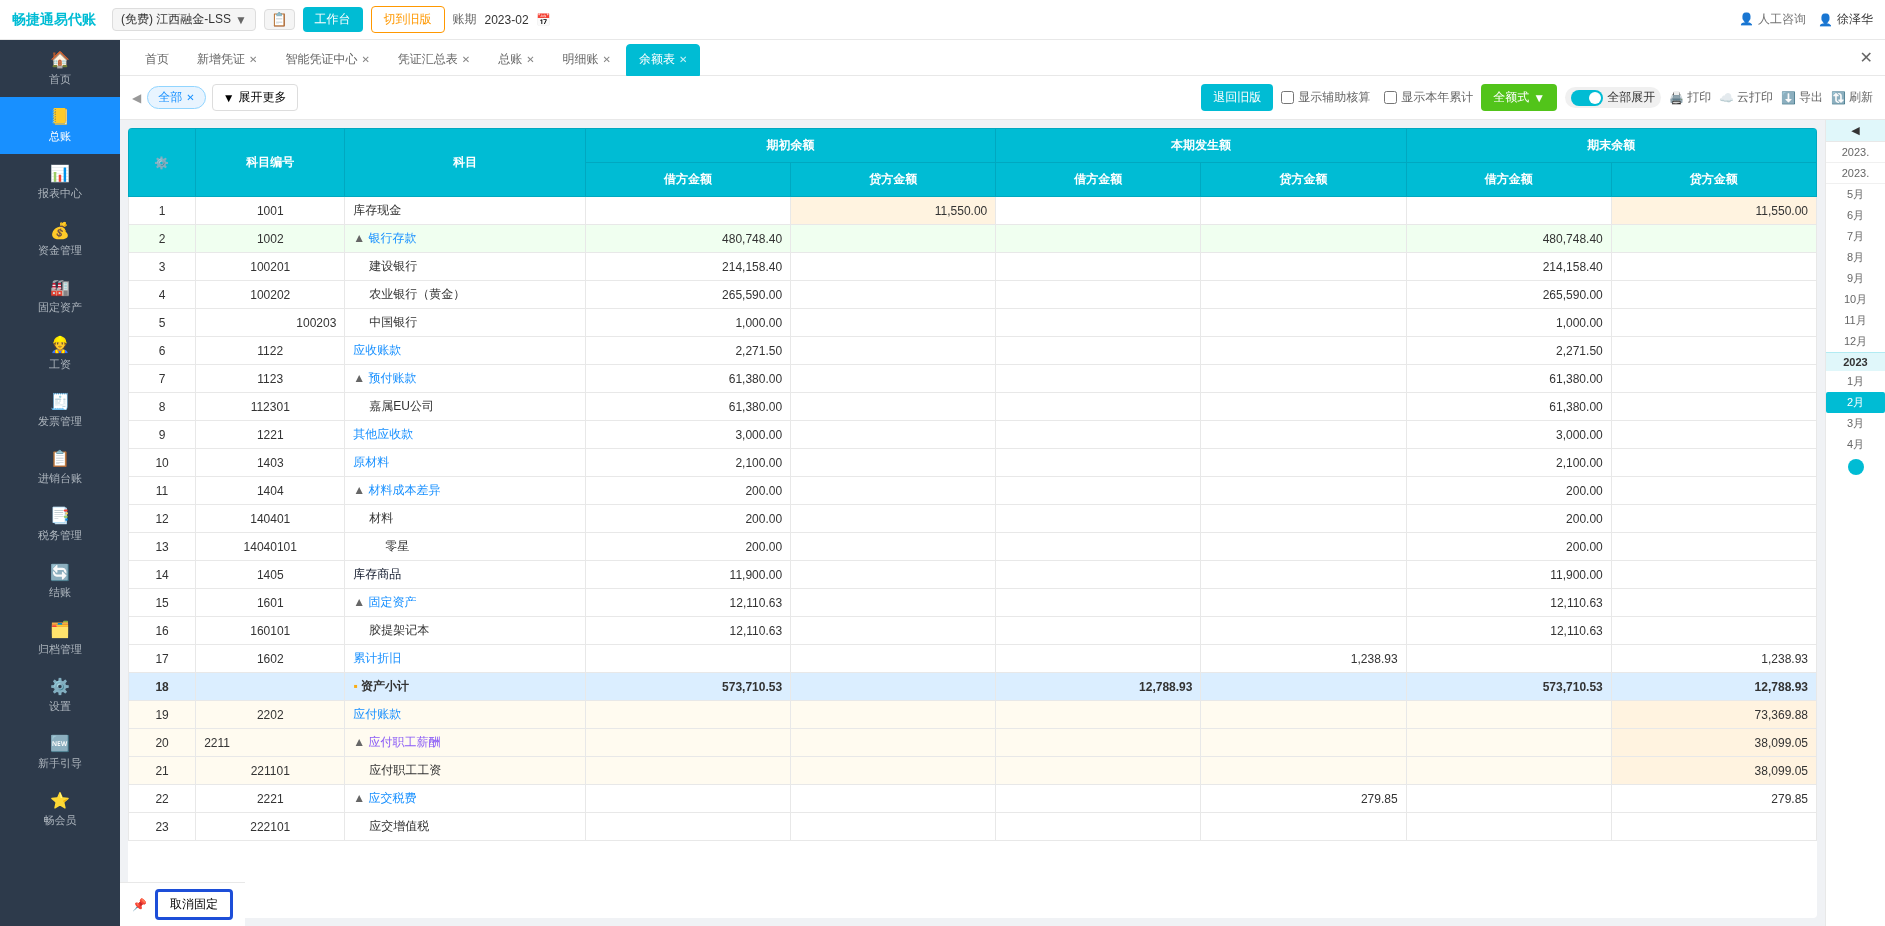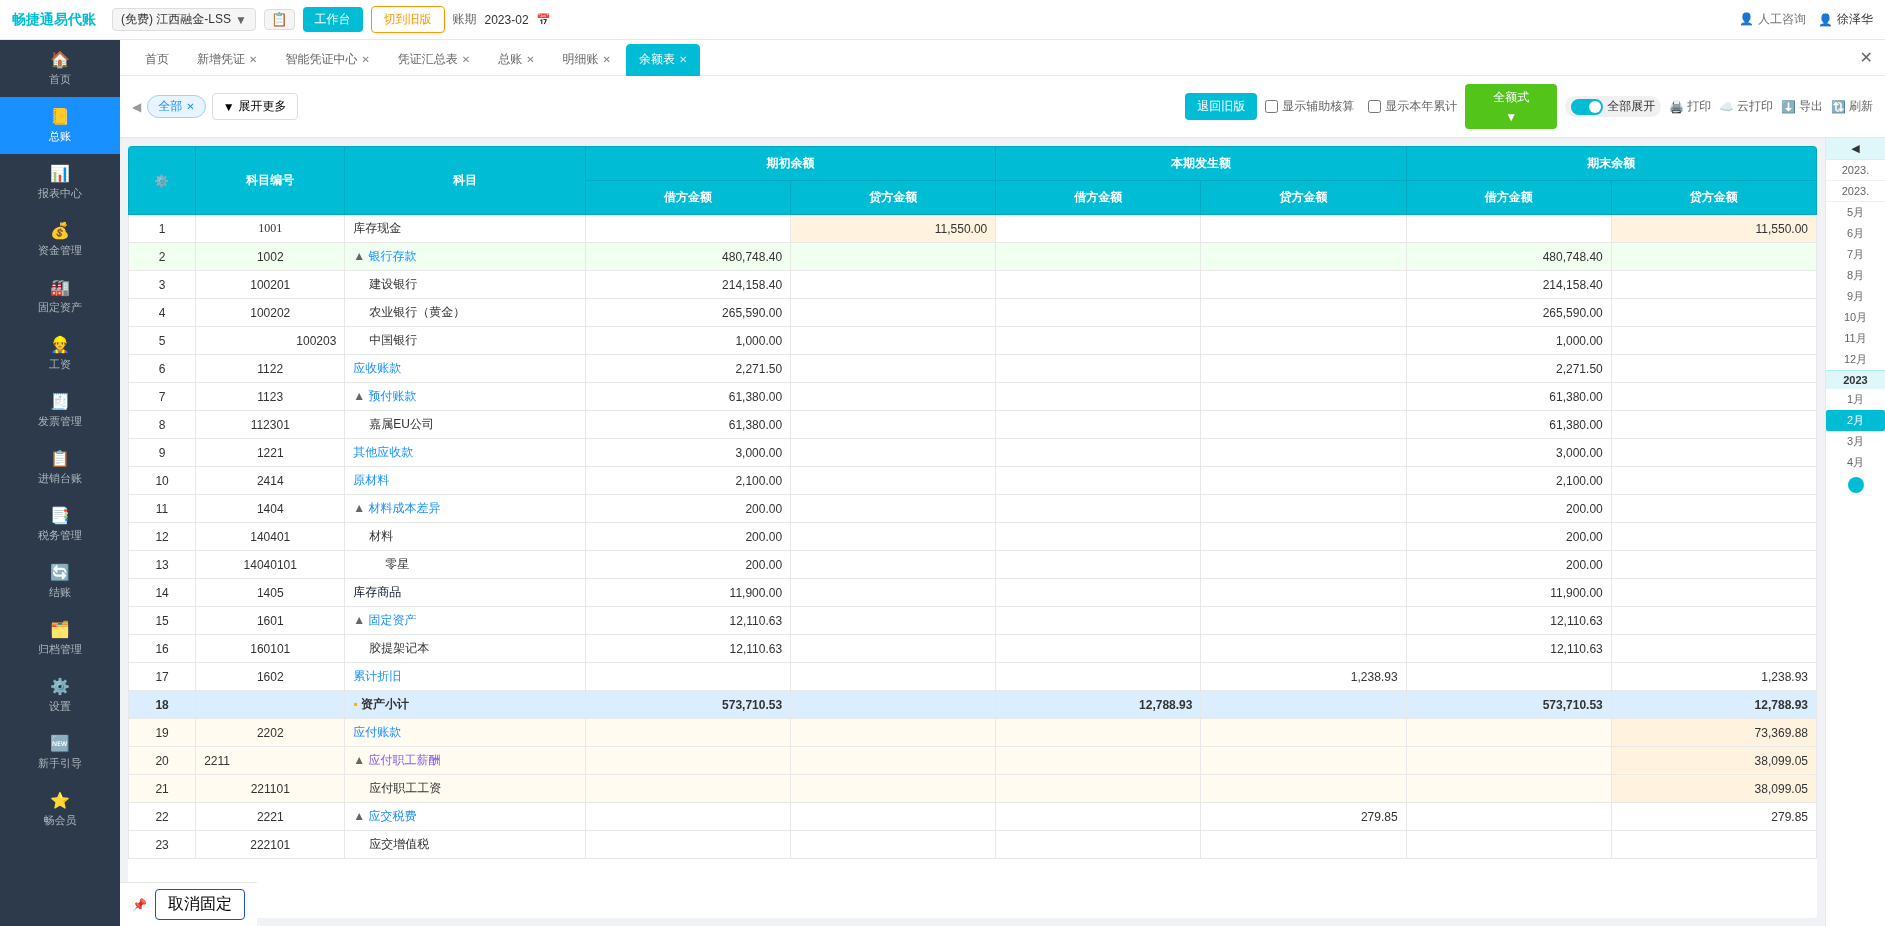--- a/index.html
+++ b/index.html
@@ -39,21 +39,21 @@
 
     
     .toolbar { display: flex; align-items: center; padding: 8px 12px; background: #fff; border-bottom: 1px solid #e8e8e8; gap: 8px; flex-wrap: wrap; }
     .filter-area { display: flex; align-items: center; gap: 6px; }
     .filter-tag { background: #e8f4ff; border: 1px solid #91d5ff; border-radius: 12px; padding: 2px 10px; font-size: 12px; color: #1890ff; display: flex; align-items: center; gap: 4px; cursor: pointer; }
     .expand-btn { background: #fff; border: 1px solid #ddd; border-radius: 4px; padding: 4px 10px; cursor: pointer; font-size: 12px; display: flex; align-items: center; gap: 4px; }
     .toolbar-right { margin-left: auto; display: flex; align-items: center; gap: 8px; }
     .return-btn { background: #00bcd4; color: #fff; border: none; border-radius: 4px; padding: 5px 12px; cursor: pointer; font-size: 12px; }
     .checkbox-group { display: flex; align-items: center; gap: 14px; }
     .checkbox-item { display: flex; align-items: center; gap: 4px; font-size: 12px; color: #666; cursor: pointer; }
-    .format-btn { background: #52c41a; color: #fff; border: none; border-radius: 4px; padding: 5px 28px; cursor: pointer; font-size: 12px; display: flex; align-items: center; gap: 4px; flex-direction: column; }
+    .format-btn { background: #52c41a; color: #fff; border: none; border-radius: 4px; padding: 5px 12px; cursor: pointer; font-size: 12px; display: flex; align-items: center; gap: 4px; }
     .toggle-group { display: flex; align-items: center; gap: 4px; background: #f0f0f0; border-radius: 20px; padding: 2px 6px; }
     .toggle-switch { width: 32px; height: 16px; background: #00bcd4; border-radius: 8px; position: relative; cursor: pointer; }
     .toggle-switch::after { content: ''; position: absolute; width: 12px; height: 12px; background: #fff; border-radius: 50%; top: 2px; right: 2px; }
     .toggle-label { font-size: 12px; color: #333; }
     .action-btns { display: flex; align-items: center; gap: 8px; }
     .action-btn { background: none; border: none; cursor: pointer; font-size: 12px; color: #666; display: flex; align-items: center; gap: 3px; }
 
     
     .table-container { flex: 1; overflow: auto; padding: 0; background: #fff; margin: 8px; border-radius: 4px; }
     .balance-table { width: 100%; border-collapse: collapse; font-size: 12px; }
@@ -63,21 +63,21 @@
 
     
     .right-panel { width: 60px; background: #fff; border-left: 1px solid #e8e8e8; display: flex; flex-direction: column; overflow-y: auto; }
     .right-panel-header { background: #e0f7fa; padding: 4px 2px; text-align: center; font-size: 11px; color: #333; border-bottom: 1px solid #e8e8e8; cursor: pointer; }
     .right-panel-item { padding: 4px 2px; text-align: center; font-size: 11px; color: #666; border-bottom: 1px solid #f0f0f0; cursor: pointer; }
     .month-item { padding: 3px 2px; text-align: center; font-size: 11px; color: #666; cursor: pointer; }
     .month-item.active { background: #00bcd4; color: #fff; border-radius: 2px; }
 
     
     .fixed-bottom { position: fixed; bottom: 0; left: 120px; background: #fff; border-top: 1px solid #e8e8e8; padding: 6px 12px; display: flex; align-items: center; gap: 8px; }
-    .fixed-btn { background: #fff; border: 1px solid #1d4ed8; border-radius: 4px; padding: 4px 12px; cursor: pointer; font-size: 16px; }
+    .fixed-btn { background: #fff; border: 3px solid #1d4ed8; border-radius: 4px; padding: 4px 12px; cursor: pointer; font-size: 12px; }
 
     .header-settings { width: 36px; background: #00bcd4; }
     .col-code { width: 80px; }
     .col-name { width: 120px; }
     .col-amount { width: 110px; }
   </style>
 </head>
 <body>
 
 <div class="top-bar">
@@ -269,21 +269,21 @@
               <th class="col-amount">贷方金额</th>
               <th class="col-amount">借方金额</th>
               <th class="col-amount">贷方金额</th>
               <th class="col-amount">借方金额</th>
               <th class="col-amount">贷方金额</th>
             </tr>
           </thead>
           <tbody id="table-body">
           <tr>
                 <td style="text-align: center;">1</td>
-                <td style=" font-family: Liberation Serif, serif;">1001</td>
+                <td style="">1001</td>
                 <td style="text-align: left;">库存现金</td>
                 <td style="text-align: right; padding-right: 8px;"></td>
                 <td style="text-align: right; padding-right: 8px; background: rgb(255, 243, 224);">11,550.00</td>
                 <td style="text-align: right; padding-right: 8px;"></td>
                 <td style="text-align: right; padding-right: 8px;"></td>
                 <td style="text-align: right; padding-right: 8px;"></td>
                 <td style="text-align: right; padding-right: 8px; background: rgb(255, 243, 224);">11,550.00</td>
               </tr>
               <tr style="background: rgb(240, 255, 240);">
                 <td style="text-align: center;">2</td>
@@ -368,21 +368,21 @@
                 <td style="text-align: left;"><a href="#" style="color:#1890ff;text-decoration:none;">其他应收款</a></td>
                 <td style="text-align: right; padding-right: 8px;">3,000.00</td>
                 <td style="text-align: right; padding-right: 8px;"></td>
                 <td style="text-align: right; padding-right: 8px;"></td>
                 <td style="text-align: right; padding-right: 8px;"></td>
                 <td style="text-align: right; padding-right: 8px;">3,000.00</td>
                 <td style="text-align: right; padding-right: 8px;"></td>
               </tr>
               <tr>
                 <td style="text-align: center;">10</td>
-                <td style="text-align: center;">2414</td>
+                <td style="text-align: center;">1403</td>
                 <td style="text-align: left;"><a href="#" style="color:#1890ff;text-decoration:none;">原材料</a></td>
                 <td style="text-align: right; padding-right: 8px;">2,100.00</td>
                 <td style="text-align: right; padding-right: 8px;"></td>
                 <td style="text-align: right; padding-right: 8px;"></td>
                 <td style="text-align: right; padding-right: 8px;"></td>
                 <td style="text-align: right; padding-right: 8px;">2,100.00</td>
                 <td style="text-align: right; padding-right: 8px;"></td>
               </tr>
               <tr>
                 <td style="text-align: center;">11</td>

